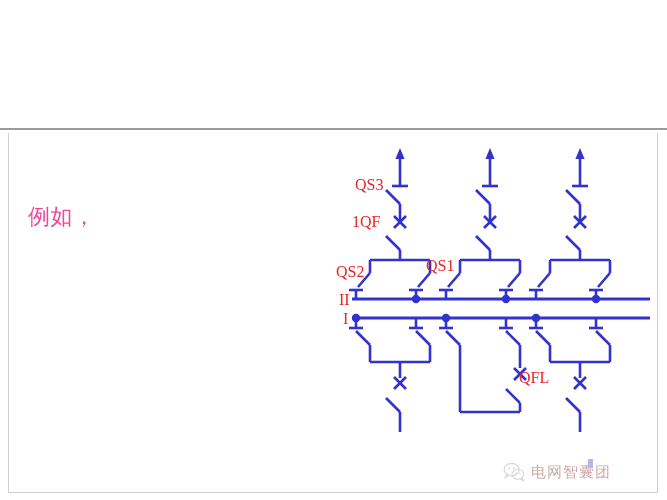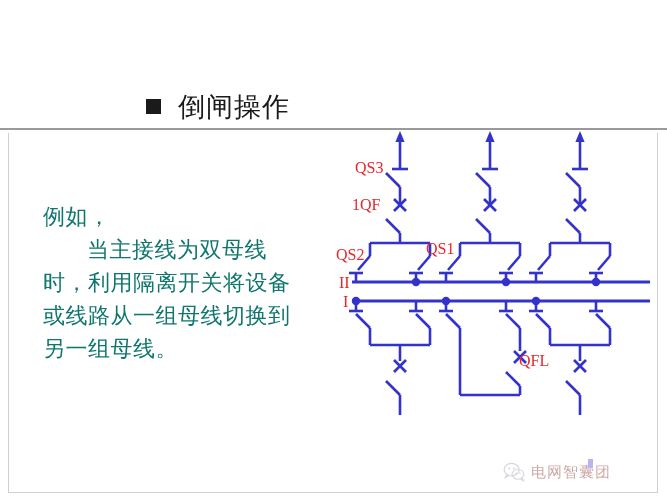--- a/index.html
+++ b/index.html
@@ -34,30 +34,30 @@
 
   
   .frame{
     position:absolute;left:8px;top:133px;width:650px;height:360px;
     border:1px solid #cfcfcf;border-top:none;background:#fff;
     box-sizing:border-box;
   }
 
   
   .para{
-    position:absolute;left:43px;top:200px;width:265px;
+    position:absolute;left:28px;top:200px;width:265px;
     font-family:"DejaVu Sans","Liberation Sans",sans-serif;
-    font-size:22px;color:#0f766e;line-height:33px;
+    font-size:22px;color:#ec4899;line-height:33px;
     letter-spacing:0.5px;
   }
   .para .lead{display:block;}
   .para .body{display:block;text-indent:2em;}
 
   
-  .diagram{position:absolute;left:330px;top:123px;width:330px;height:300px;text-align:center;}
+  .diagram{position:absolute;left:330px;top:140px;width:330px;height:300px;text-align:center;}
   .diagram svg{display:block;}
 
   
   .watermark{
     position:absolute;left:503px;top:458px;width:150px;height:28px;
     display:flex;align-items:center;opacity:.40;
   }
   .wm-icon{width:22px;height:22px;margin-right:6px;flex:0 0 auto;}
   .wm-text{
     font-family:"DejaVu Sans","Liberation Sans",sans-serif;
@@ -65,31 +65,26 @@
   }
   .wm-tick{
     position:absolute;left:85px;top:1px;width:5px;height:9px;background:#4a4ad0;
   }
 </style>
 </head>
 <body>
 
 <div class="slide">
 
-  <div class="title-row">
-    <span class="title-bullet"></span>
-    <span class="title-text">倒闸操作</span>
-  </div>
   <div class="divider"></div>
 
   <div class="frame"></div>
 
   <div class="para">
     <span class="lead">例如，</span>
-    <span class="body">当主接线为双母线时，利用隔离开关将设备或线路从一组母线切换到另一组母线。</span>
   </div>
 
   <div class="diagram">
     <svg width="330" height="300" viewBox="0 0 330 300" xmlns="http://www.w3.org/2000/svg">
       <defs>
         <g id="sym-arrow">
           <line x1="0" y1="38" x2="0" y2="6" stroke="#3333cc" stroke-width="2.6"></line>
           <polygon points="0,0 -4.6,11 4.6,11" fill="#3333cc"></polygon>
           <line x1="-8" y1="38" x2="8" y2="38" stroke="#3333cc" stroke-width="2.6"></line>
         </g>

